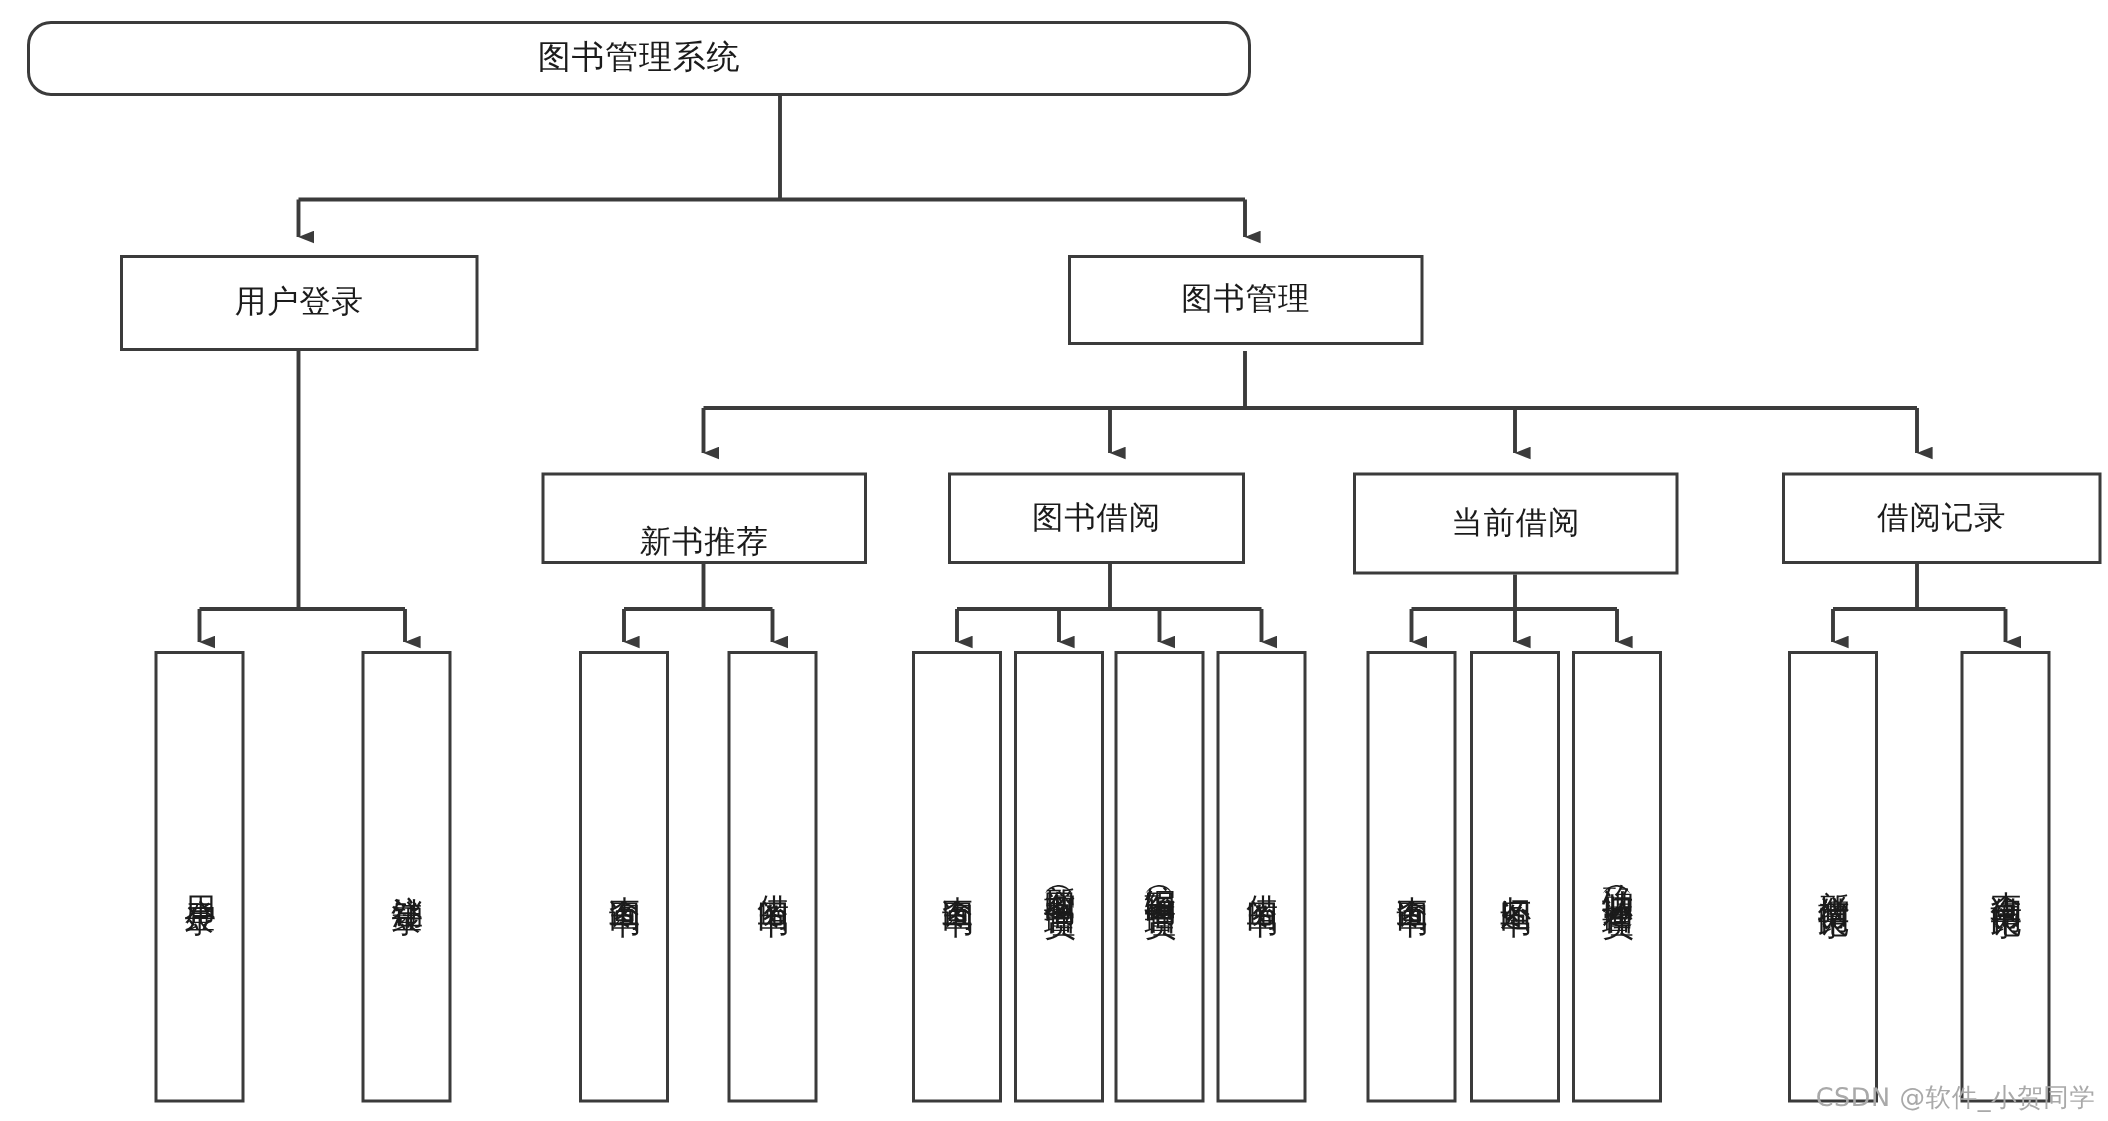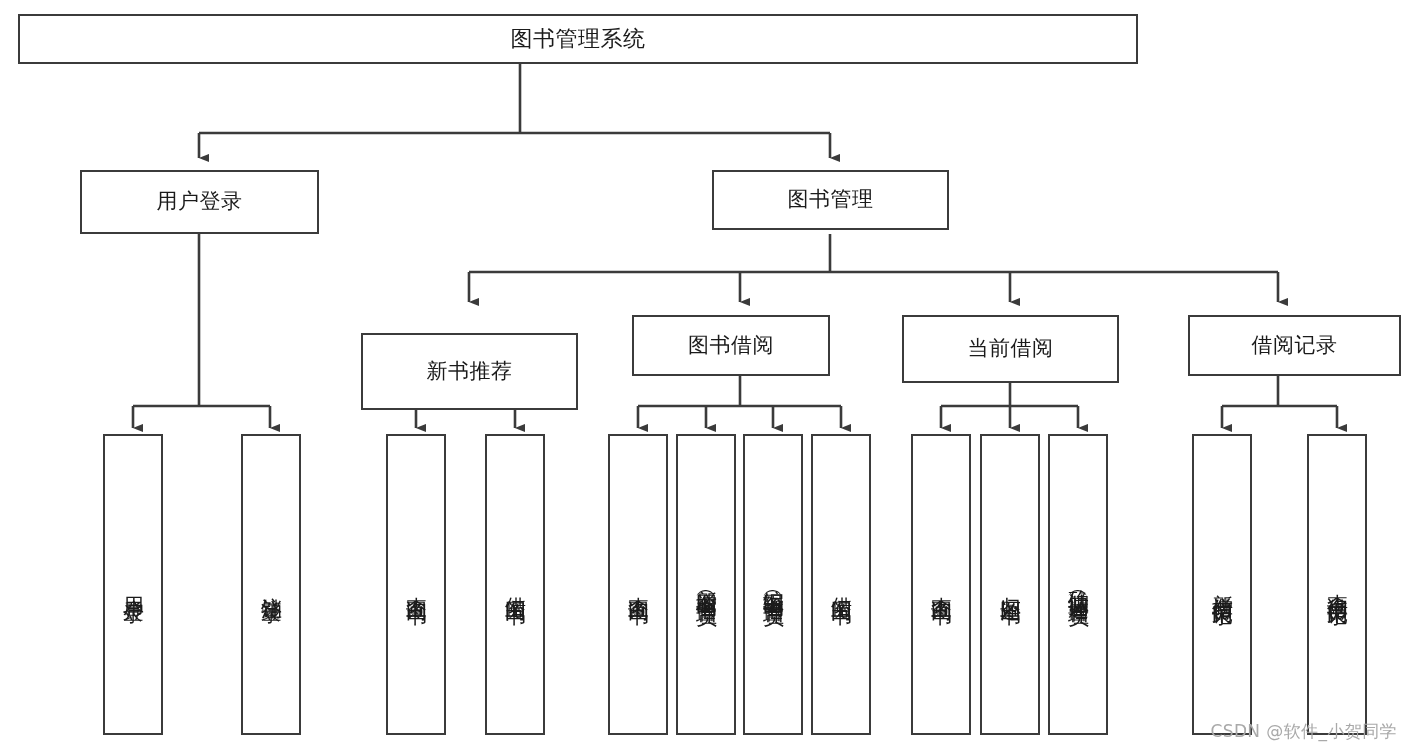--- a/index.html
+++ b/index.html
@@ -120,32 +120,32 @@
       <line x1="1010" y1="406" x2="1010" y2="428" marker-end="url(#arrowhead)"></line>
       <line x1="1078" y1="406" x2="1078" y2="428" marker-end="url(#arrowhead)"></line>
 
       <line x1="1278" y1="376" x2="1278" y2="406"></line>
       <line x1="1222" y1="406" x2="1337" y2="406"></line>
       <line x1="1222" y1="406" x2="1222" y2="428" marker-end="url(#arrowhead)"></line>
       <line x1="1337" y1="406" x2="1337" y2="428" marker-end="url(#arrowhead)"></line>
     </g>
   </svg>
 
-  <div class="node node-h node-root" style="left:18px; top:14px; width:1120px; height:50px;">
+  <div class="node node-h node-root" style="left:18px; top:14px; width:816px; height:50px;border-radius:16px;">
     <span class="htext">图书管理系统</span>
   </div>
 
   <div class="node node-h" style="left:80px; top:170px; width:239px; height:64px;">
     <span class="htext">用户登录</span>
   </div>
   <div class="node node-h" style="left:712px; top:170px; width:237px; height:60px;">
     <span class="htext">图书管理</span>
   </div>
 
-  <div class="node node-h" style="left:361px; top:333px; width:217px; height:77px;">
+  <div class="node node-h" style="left:361px; top:315px; width:217px; height:61px;align-items:flex-end;">
     <span class="htext">新书推荐</span>
   </div>
   <div class="node node-h" style="left:632px; top:315px; width:198px; height:61px;">
     <span class="htext">图书借阅</span>
   </div>
   <div class="node node-h" style="left:902px; top:315px; width:217px; height:68px;">
     <span class="htext">当前借阅</span>
   </div>
   <div class="node node-h" style="left:1172px; top:315px; width:213px; height:61px;margin-left:16px;">
     <span class="htext">借阅记录</span>

